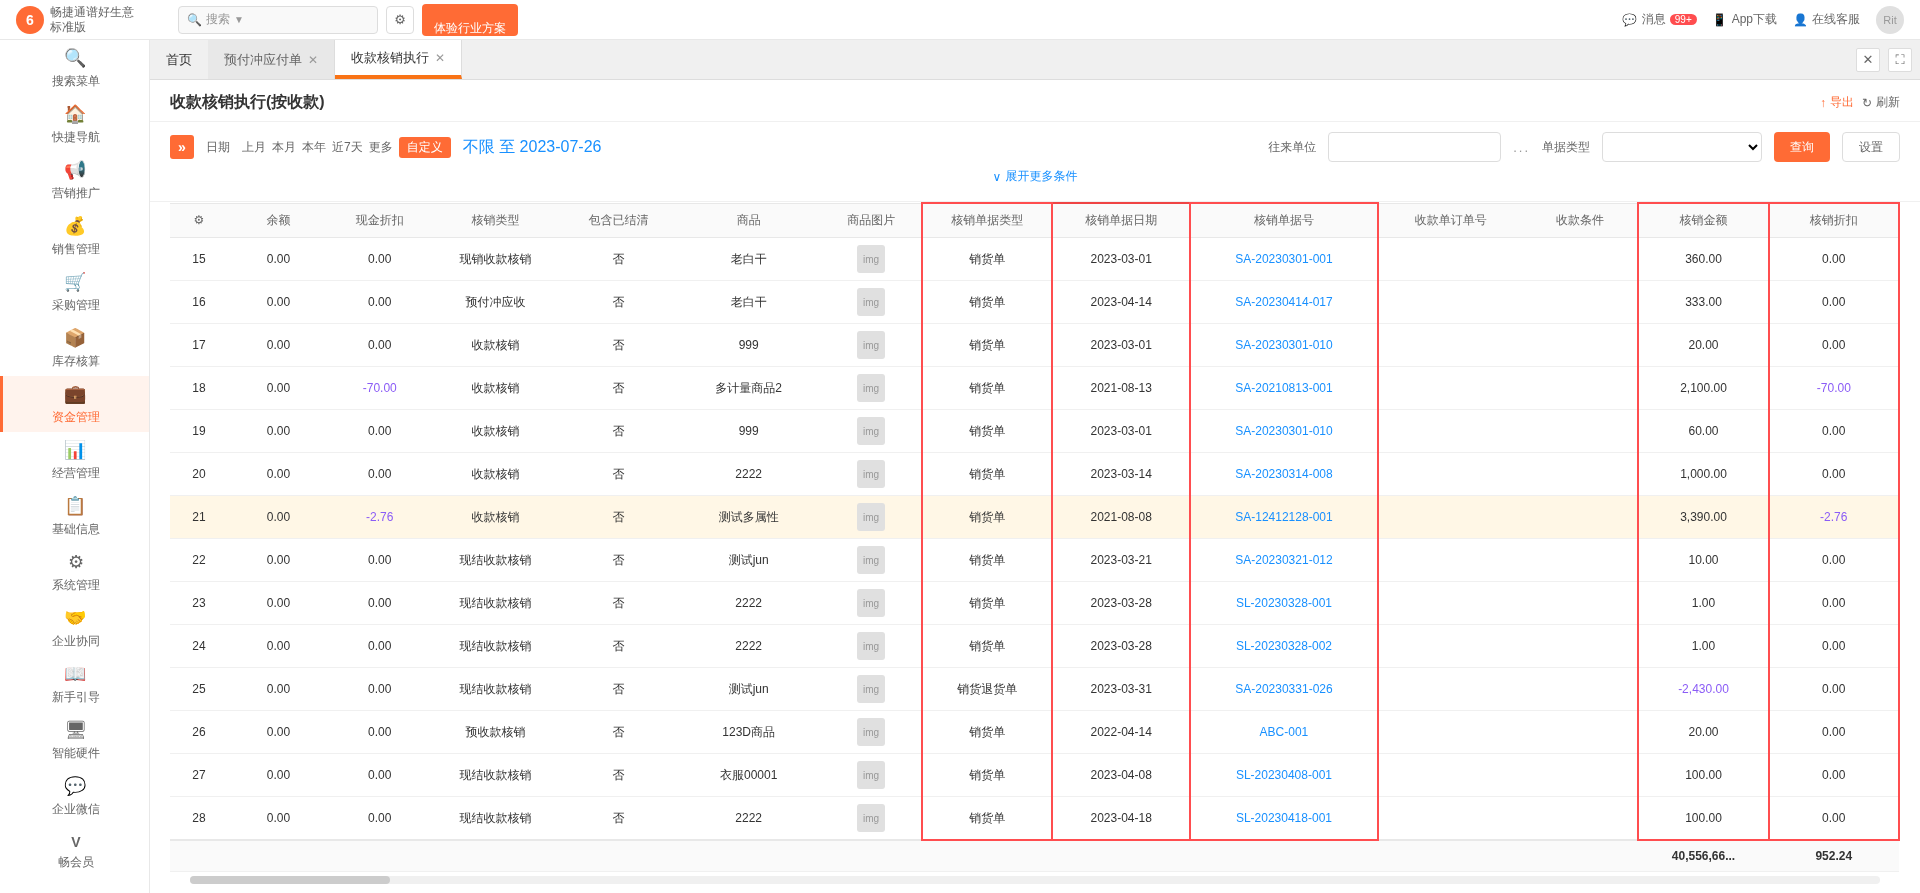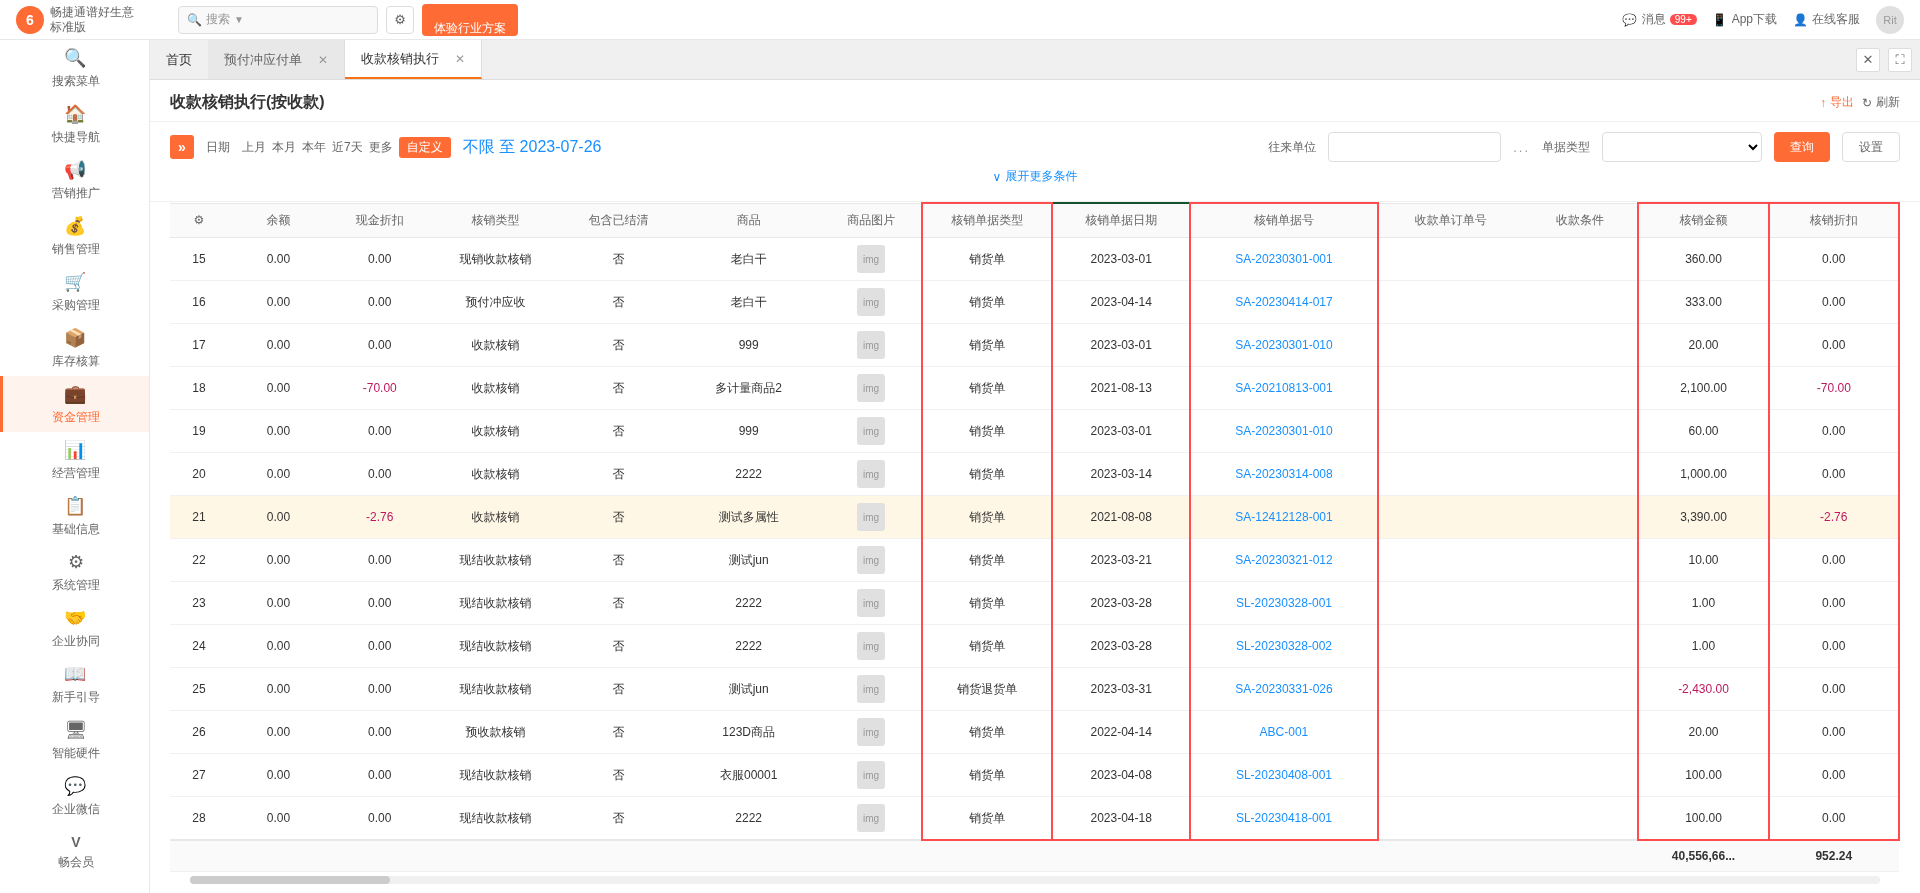--- a/index.html
+++ b/index.html
@@ -27,22 +27,22 @@
     .sidebar { width: 150px; background: #fff; border-right: 1px solid #e8e8e8; display: flex; flex-direction: column; flex-shrink: 0; }
     .sidebar-item { height: 56px; display: flex; flex-direction: column; align-items: center; justify-content: center; gap: 4px; cursor: pointer; color: #666; font-size: 12px; border-left: 3px solid transparent; }
     .sidebar-item.active { background: #fff3ed; color: #ff6b35; border-left-color: #ff6b35; }
     .sidebar-icon { font-size: 18px; }
 
     
     .content-area { flex: 1; display: flex; flex-direction: column; overflow: hidden; }
 
     
     .tab-bar { height: 40px; background: #f0f0f0; display: flex; align-items: stretch; border-bottom: 1px solid #ddd; position: relative; }
-    .tab-item { display: flex; align-items: center; gap: 16px; padding: 0 16px; cursor: pointer; color: #666; font-size: 13px; border-right: 1px solid #ddd; background: #e8e8e8; }
-    .tab-item.active { background: #fff; color: #333; border-bottom: 2px solid #f97316; }
+    .tab-item { display: flex; align-items: center; gap: 6px; padding: 0 16px; cursor: pointer; color: #666; font-size: 13px; border-right: 1px solid #ddd; background: #e8e8e8; }
+    .tab-item.active { background: #fff; color: #333; border-bottom: 4px solid #f97316; }
     .tab-item .tab-close { color: #999; font-size: 12px; cursor: pointer; }
     .tab-home { padding: 0 16px; display: flex; align-items: center; color: #333; font-size: 13px; cursor: pointer; }
     .tab-bar-right { margin-left: auto; display: flex; align-items: center; padding-right: 8px; gap: 8px; }
     .tab-bar-right-btn { width: 24px; height: 24px; display: flex; align-items: center; justify-content: center; cursor: pointer; color: #666; border: 1px solid #ddd; background: #fff; border-radius: 2px; }
 
     
     .page-content { flex: 1; background: #fff; overflow: hidden; display: flex; flex-direction: column; }
     .page-header { padding: 12px 20px 8px; display: flex; align-items: center; justify-content: space-between; border-bottom: 1px solid #f0f0f0; }
     .page-title { font-size: 16px; font-weight: bold; color: #333; }
     .page-header-actions { display: flex; gap: 8px; }
@@ -66,21 +66,21 @@
     .filter-ellipsis { color: #999; letter-spacing: 2px; }
 
     
     .table-container { flex: 1; overflow: auto; padding: 0 20px 10px; }
     table { width: 100%; border-collapse: collapse; font-size: 12px; }
     thead tr { background: #fafafa; }
     th { padding: 8px 6px; text-align: center; color: #666; font-weight: normal; border-bottom: 1px solid #e8e8e8; border-top: 1px solid #e8e8e8; white-space: nowrap; position: sticky; top: 0; background: #fafafa; z-index: 1; }
     td { padding: 7px 6px; text-align: center; border-bottom: 1px solid #f0f0f0; white-space: nowrap; }
     tr.highlighted td { background: #fff7e6; }
     .link-text { color: #1890ff; cursor: pointer; text-decoration: none; }
-    .red-text { color: #be185d; }
+    .red-text { color: #8b5cf6; }
 
     
     .table-footer { border-top: 2px solid #e8e8e8; background: #fafafa; }
     .table-footer td { font-weight: bold; color: #333; padding: 8px 6px; }
 
     
     .scroll-hint { height: 8px; background: #f0f0f0; margin: 0 20px; border-radius: 4px; position: relative; }
     .scroll-thumb { width: 200px; height: 8px; background: #ccc; border-radius: 4px; }
   </style>
 </head>
@@ -284,21 +284,21 @@
               <th>
                 <span>⚙</span>
               </th>
               <th>余额</th>
               <th>现金折扣</th>
               <th>核销类型</th>
               <th>包含已结清</th>
               <th>商品</th>
               <th>商品图片</th>
               <th style="border-left:2px solid #ff4d4f;border-top:2px solid #ff4d4f;border-right:2px solid #ff4d4f;">核销单据类型</th>
-              <th style="border-top:2px solid #14532d;border-right:2px solid #ff4d4f;">核销单据日期</th>
+              <th style="border-top:2px solid #ef4444;border-right:2px solid #ff4d4f;">核销单据日期</th>
               <th style="border-top:2px solid #ff4d4f;border-right:2px solid #ff4d4f;">核销单据号</th>
               <th>收款单订单号</th>
               <th>收款条件</th>
               <th style="border-left:2px solid #ff4d4f;border-top:2px solid #ff4d4f;border-right:2px solid #ff4d4f;">核销金额</th>
               <th style="border-top:2px solid #ff4d4f;border-right:2px solid #ff4d4f;">核销折扣</th>
             </tr>
           </thead>
           <tbody id="table-body">
 
           <tr>

